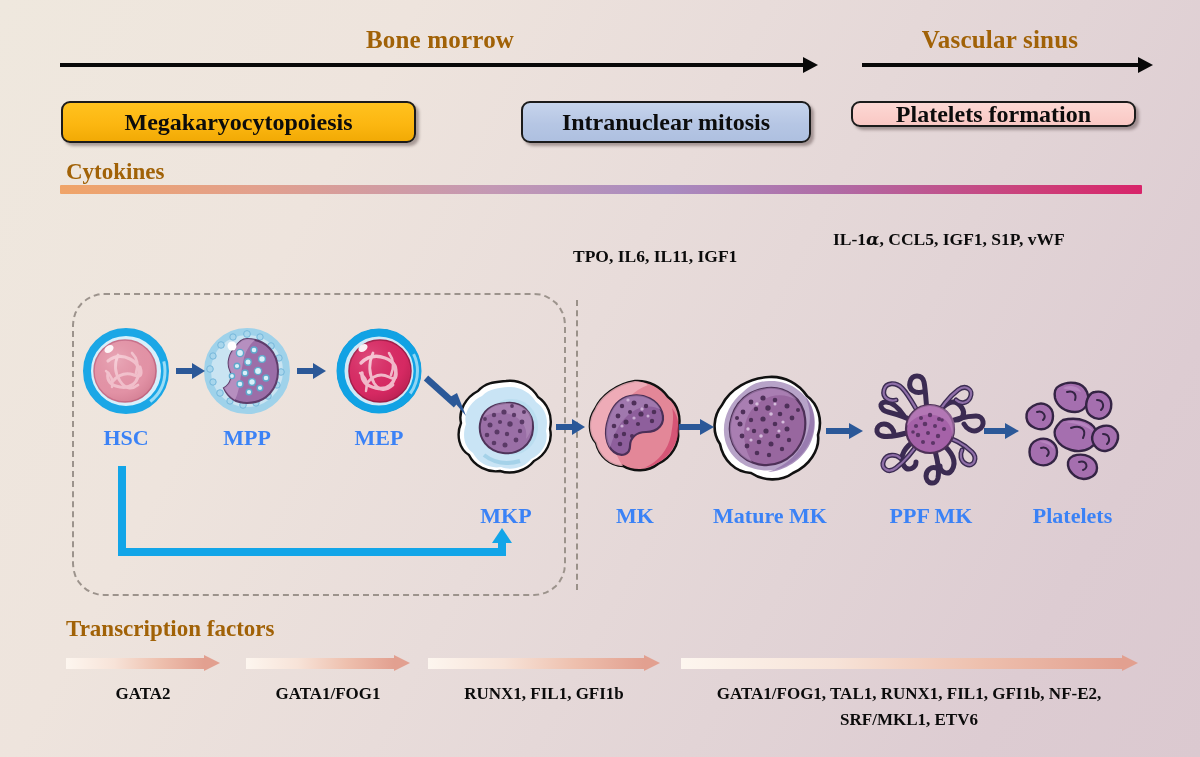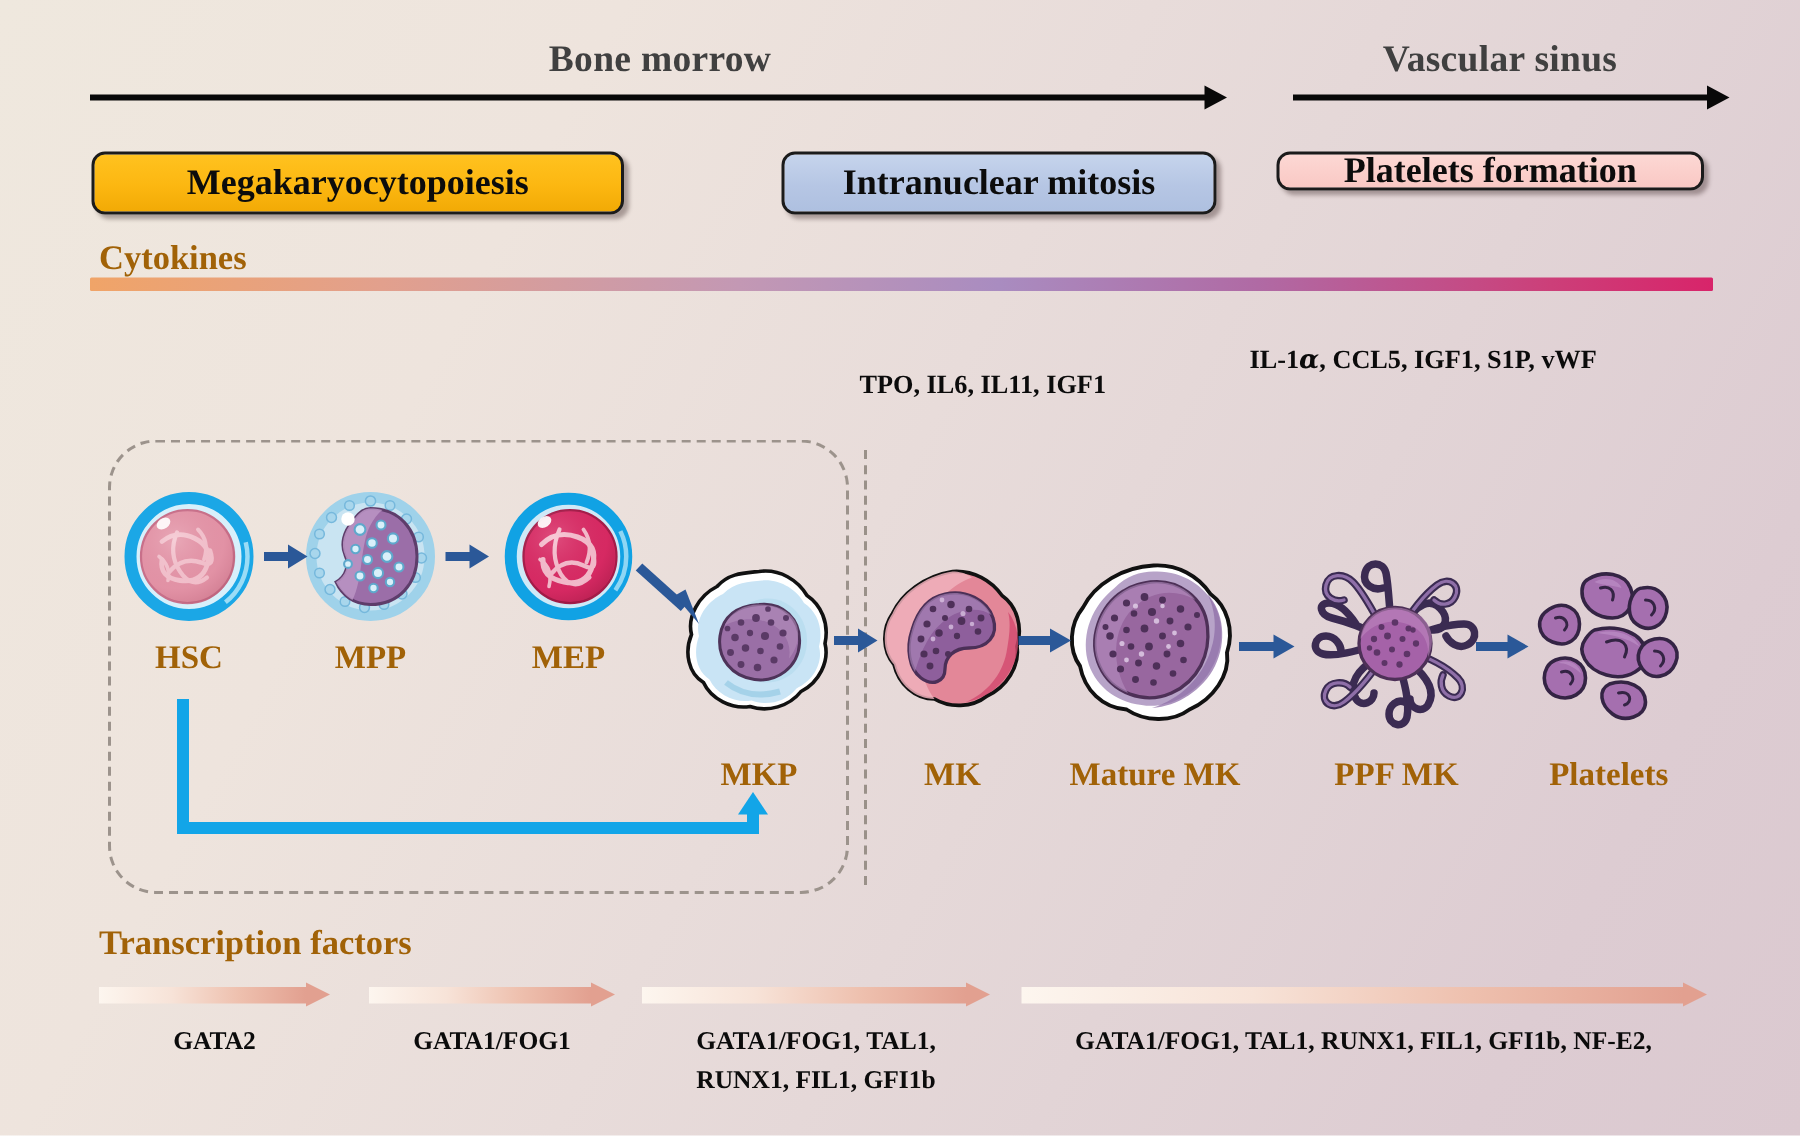--- a/index.html
+++ b/index.html
@@ -8,21 +8,21 @@
     font-family:"Liberation Serif", serif;
     background:
       linear-gradient(118deg, #efe8de 0%, #eee4dd 26%, #e8dcda 48%, #e2d4d6 68%, #ddccd2 86%, #dbc9d0 100%);
     position:relative; overflow:hidden;
     -webkit-font-smoothing:antialiased;
   }
   .abs { position:absolute; }
 
   
   .region-label {
-    font-weight:bold; font-size:25px; color:#404040;
+    font-weight:bold; font-size:25px; color:#a16207;
     text-align:center; letter-spacing:.2px; white-space:nowrap;
   }
   .hline { position:absolute; height:4px; background:#080808; }
   .harrow-head {
     position:absolute; width:0; height:0;
     border-top:8px solid transparent; border-bottom:8px solid transparent;
     border-left:15px solid #080808;
   }
 
   
@@ -53,21 +53,21 @@
   .cyto-text sup { font-size:11px; vertical-align:super; font-weight:bold; }
   .gk { font-family:"DejaVu Serif", serif; font-style:italic; font-weight:bold; }
 
   
   .dashed-box {
     position:absolute; border:2px dashed #9c938c; border-radius:32px; background:transparent;
   }
 
   
   .cell-label {
-    position:absolute; font-weight:bold; font-size:22px; color:#a16207;
+    position:absolute; font-weight:bold; font-size:22px; color:#3b82f6;
     text-align:center; white-space:nowrap;
   }
 
   
   .blue-arrow { position:absolute; }
 
   
   .cyan-seg { position:absolute; background:#12a5e8; }
 
   
@@ -458,18 +458,18 @@
   <div class="tf-head" style="left:441px;"></div>
 </div>
 
 <div class="tf-text" style="left:66px; top:681px; width:154px;">
   <div>GATA2</div>
 </div>
 <div class="tf-text" style="left:242px; top:681px; width:172px;">
   <div>GATA1/FOG1</div>
 </div>
 <div class="tf-text" style="left:424px; top:681px; width:240px;">
-  <div>GATA1/FOG1, TAL1,</div>
   <div>RUNX1, FIL1, GFI1b</div>
 </div>
 <div class="tf-text" style="left:676px; top:681px; width:466px;">
   <div>GATA1/FOG1, TAL1, RUNX1, FIL1, GFI1b, NF-E2,</div>
+  <div>SRF/MKL1, ETV6</div>
 </div>
 
 </body></html>

